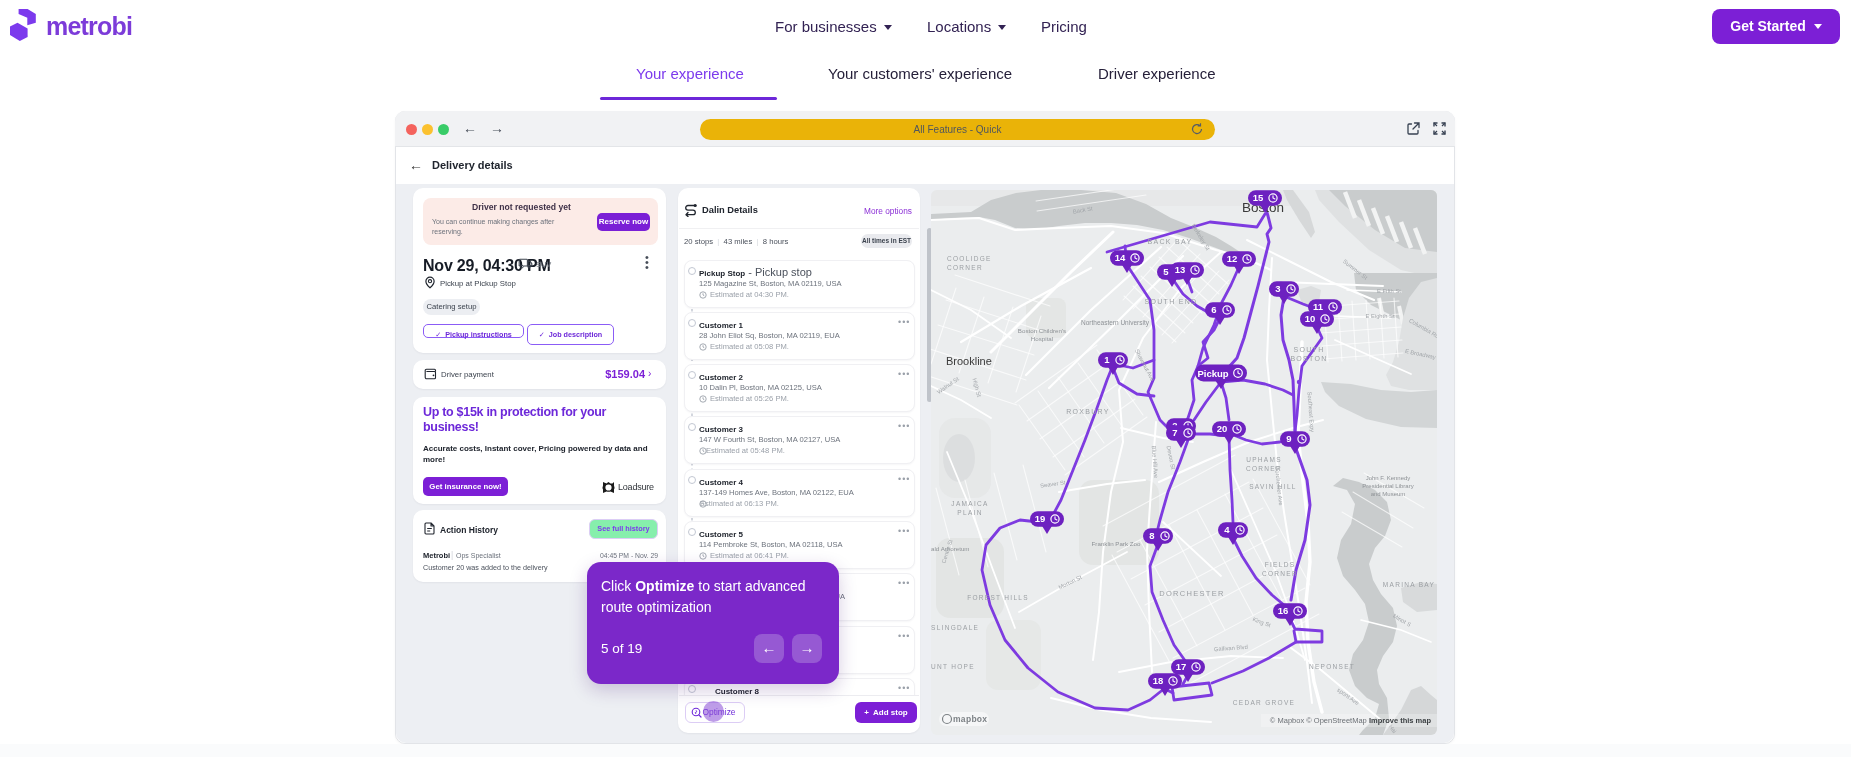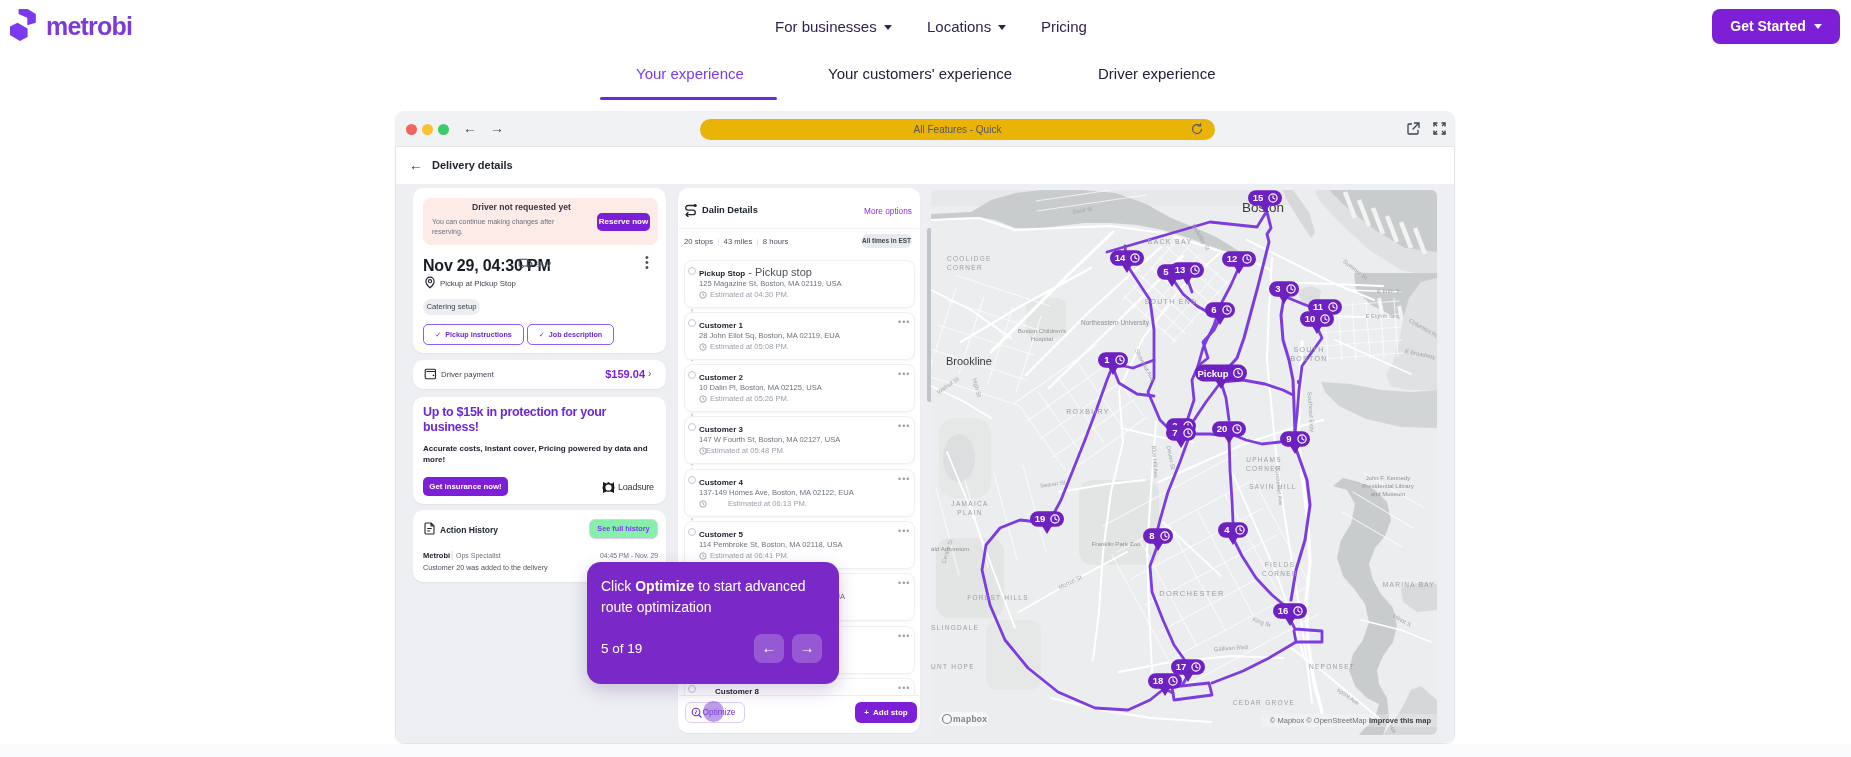--- a/index.html
+++ b/index.html
@@ -146,21 +146,21 @@
     <circle cx="11" cy="8.6" r="1.3" stroke="#3c434e" stroke-width="1" fill="none"></circle>
   </svg>
 <div class="abs suv">SUV</div>
 <div class="abs kebab">•<br>•<br>•</div>
 <svg class="abs" style="left:424px; top:276px;" width="12" height="13" viewBox="0 0 12 13">
     <path d="M6 1.2 a4.1 4.1 0 0 1 4.1 4.1 c0 3-4.1 6.5-4.1 6.5 s-4.1-3.5-4.1-6.5 A4.1 4.1 0 0 1 6 1.2 Z" stroke="#20252e" stroke-width="1.2" fill="none"></path>
     <circle cx="6" cy="5.2" r="1.6" stroke="#20252e" stroke-width="1.1" fill="none"></circle>
   </svg>
 <div class="abs pickup-at">Pickup at Pickup Stop</div>
 <div class="abs pill-tag">Catering setup</div>
-<div class="abs pbtn" style="left:423px; top:324px; width:101px; height:21px; line-height:20px;text-align:center;"><span style="font-weight:400;">✓</span>&nbsp; Pickup instructions</div>
+<div class="abs pbtn" style="left:423px; top:324px; width:101px; height:14px; line-height:20px;text-align:center;"><span style="font-weight:400;">✓</span>&nbsp; Pickup instructions</div>
 <div class="abs pbtn" style="left:527px; top:324px; width:87px; height:21px; line-height:20px;"><span style="font-weight:400;">✓</span>&nbsp; Job description</div>
 
 <div class="abs card" style="left:413px; top:360px; width:253px; height:29px;"></div>
 <svg class="abs" style="left:424px; top:368px;" width="13" height="12" viewBox="0 0 13 12">
     <path d="M11.5 3.5 V2.2 a1 1 0 0 0 -1 -1 H2.5 a1.3 1.3 0 0 0 -1.3 1.3 V9.3 a1.4 1.4 0 0 0 1.4 1.4 H10.5 a1 1 0 0 0 1 -1 V4.5 a1 1 0 0 0 -1 -1 H2.4 M1.2 2.5 V5" stroke="#20252e" stroke-width="1.1" fill="none" stroke-linejoin="round"></path>
     <circle cx="9.5" cy="7.3" r="0.9" fill="#20252e"></circle>
   </svg>
 <div class="abs dp-label">Driver payment</div>
 <div class="abs dp-amount">$159.04</div>
 <div class="abs dp-chev">›</div>
@@ -233,21 +233,21 @@
 <div class="abs stop-addr" style="left:699px; top:435.4px;">147 W Fourth St, Boston, MA 02127, USA</div>
 <div class="abs stop-est" style="left:699px; top:446px; padding-left:7px;"><svg style="position:absolute;left:0;top:1px;" width="8" height="8" viewBox="0 0 8 8">
         <circle cx="4" cy="4" r="3.2" stroke="#9aa0a9" stroke-width="0.9" fill="none"></circle>
         <path d="M4 2.3 V4 L5.3 4.8" stroke="#9aa0a9" stroke-width="0.9" fill="none"></path>
       </svg>Estimated at 05:48 PM.</div>
 <div class="abs stop-dots" style="left:898px; top:421.4px;">•••</div>
 <div class="abs stop-card" style="top:468.7px;"></div>
 <div class="abs" style="left:688px; top:475.7px; width:8px; height:8px; border-radius:50%; background:#fff; border:1.5px solid #c2c7d2;"></div>
 <div class="abs stop-title" style="left:699px; top:474.7px;">Customer 4<span class="lt"></span></div>
 <div class="abs stop-addr" style="left:699px; top:487.7px;">137-149 Homes Ave, Boston, MA 02122, EUA</div>
-<div class="abs stop-est" style="left:699px; top:498.7px; padding-left:29px;"><svg style="position:absolute;left:0;top:1px;" width="8" height="8" viewBox="0 0 8 8">
+<div class="abs stop-est" style="left:699px; top:498.7px; padding-left:1px;"><svg style="position:absolute;left:0;top:1px;" width="8" height="8" viewBox="0 0 8 8">
         <circle cx="4" cy="4" r="3.2" stroke="#9aa0a9" stroke-width="0.9" fill="none"></circle>
         <path d="M4 2.3 V4 L5.3 4.8" stroke="#9aa0a9" stroke-width="0.9" fill="none"></path>
       </svg>Estimated at 06:13 PM.</div>
 <div class="abs stop-dots" style="left:898px; top:473.7px;">•••</div>
 <div class="abs stop-card" style="top:521.0px;"></div>
 <div class="abs" style="left:688px; top:528.0px; width:8px; height:8px; border-radius:50%; background:#fff; border:1.5px solid #c2c7d2;"></div>
 <div class="abs stop-title" style="left:699px; top:527.0px;">Customer 5<span class="lt"></span></div>
 <div class="abs stop-addr" style="left:699px; top:540.0px;">114 Pembroke St, Boston, MA 02118, USA</div>
 <div class="abs stop-est" style="left:699px; top:551.0px; padding-left:11px;"><svg style="position:absolute;left:0;top:1px;" width="8" height="8" viewBox="0 0 8 8">
         <circle cx="4" cy="4" r="3.2" stroke="#9aa0a9" stroke-width="0.9" fill="none"></circle>

